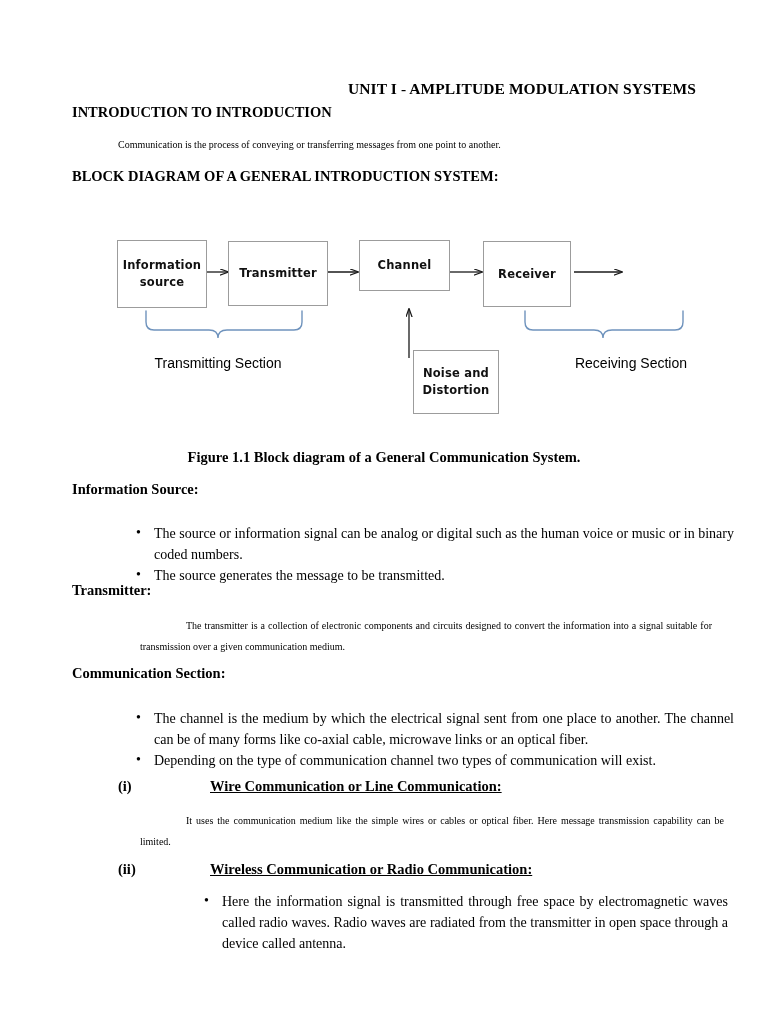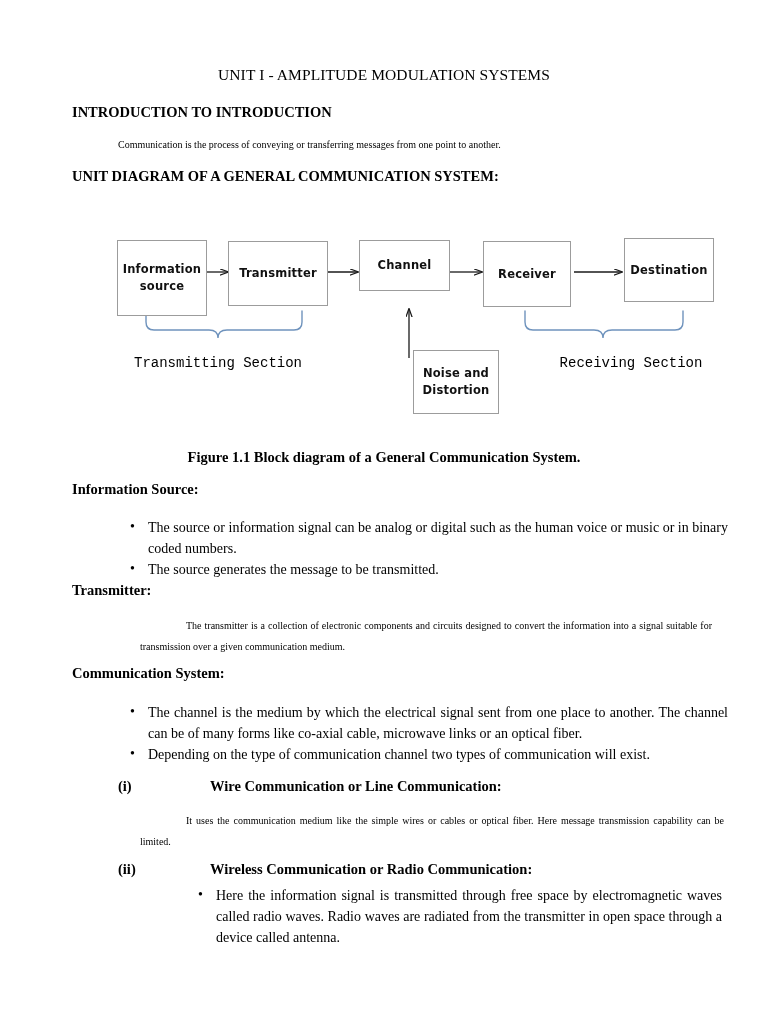--- a/index.html
+++ b/index.html
@@ -19,24 +19,24 @@
   .page {
     position: absolute;
     left: 0; top: 0;
     width: 768px;
     height: 1024px;
   }
 
   
   .doc-title {
     position: absolute;
-    left: 72px; top: 66px; width: 624px;
-    text-align: center;
+    left: 72px; top: 80px; width: 624px;
+    text-align: right;
     font-size: 15.5px;
-    font-weight: normal;
+    font-weight: bold;
     letter-spacing: 0.1px;
   }
 
   .h-section {
     position: absolute;
     left: 72px;
     font-size: 14.5px;
     font-weight: bold;
     white-space: nowrap;
   }
@@ -53,21 +53,21 @@
     position: absolute;
     left: 72px; top: 449px; width: 624px;
     text-align: center;
     font-size: 14.5px;
     font-weight: bold;
   }
 
   
   .bullets {
     position: absolute;
-    margin: 4px;
+    margin: 10px;
     padding: 0;
     list-style: none;
     font-size: 14px;
     line-height: 21px;
   }
   .bullets li {
     position: relative;
     padding-left: 18px;
     text-align: justify;
   }
@@ -86,20 +86,21 @@
   }
   .roman-row .num {
     position: absolute;
     left: 0; top: 0;
     width: 40px;
   }
   .roman-row .txt {
     position: absolute;
     left: 92px; top: 0;
     white-space: nowrap;
+    text-decoration: underline;
   }
 
   
   .diagram {
     position: absolute;
     left: 0; top: 0;
     width: 768px;
     height: 1024px;
     pointer-events: none;
   }
@@ -117,21 +118,21 @@
     display: flex;
     align-items: center;
     justify-content: center;
     text-align: center;
     line-height: 17px;
     letter-spacing: 0.2px;
   }
 
   .sec-label {
     position: absolute;
-    font-family: Liberation Mono, monospace;
+    font-family: Liberation Sans, sans-serif;
     font-size: 14px;
     text-align: center;
     white-space: nowrap;
   }
 
   svg.conn {
     position: absolute;
     left: 0; top: 0;
     width: 768px;
     height: 1024px;
@@ -142,21 +143,21 @@
 <body>
 
 <div class="page">
 
   <div class="doc-title">UNIT I - AMPLITUDE MODULATION SYSTEMS</div>
 
   <div class="h-section" style="top:104px;">INTRODUCTION TO INTRODUCTION</div>
 
   <div class="para indented" style="left:72px; top:134px; width:640px;">Communication is the process of conveying or transferring messages from one point to another.</div>
 
-  <div class="h-section" style="top:168px;">UNIT DIAGRAM OF A GENERAL COMMUNICATION SYSTEM:</div>
+  <div class="h-section" style="top:168px;">BLOCK DIAGRAM OF A GENERAL INTRODUCTION SYSTEM:</div>
 
   <div class="diagram">
 
     <svg class="conn" aria-hidden="true">
       <defs>
         <marker id="arrowhead" markerWidth="9" markerHeight="9" refX="8.4" refY="3.2" orient="auto" markerUnits="userSpaceOnUse">
           <path d="M0,0 L9,3.2 L0,6.4" fill="none" stroke="#1a1a1a" stroke-width="1.25"></path>
         </marker>
       </defs>
 
@@ -168,29 +169,28 @@
 
       <line x1="574" y1="272" x2="622" y2="272" stroke="#1a1a1a" stroke-width="1.3" marker-end="url(#arrowhead)"></line>
 
       <line x1="409" y1="358" x2="409" y2="309" stroke="#1a1a1a" stroke-width="1.3" marker-end="url(#arrowhead)"></line>
 
       <path d="M146,311 L146,322 Q146,330 154,330 L209,330 Q218,330 218,338 Q218,330 227,330 L294,330 Q302,330 302,322 L302,311" fill="none" stroke="#6f93bd" stroke-width="1.4" stroke-linecap="round"></path>
 
       <path d="M525,311 L525,322 Q525,330 533,330 L594,330 Q603,330 603,338 Q603,330 612,330 L675,330 Q683,330 683,322 L683,311" fill="none" stroke="#6f93bd" stroke-width="1.4" stroke-linecap="round"></path>
     </svg>
 
-    <div class="dbox" style="left:117px; top:240px; width:90px; height:76px;">Information source</div>
+    <div class="dbox" style="left:117px; top:240px; width:90px; height:68px;">Information source</div>
 
     <div class="dbox" style="left:228px; top:241px; width:100px; height:65px;text-align:right;">Transmitter</div>
 
     <div class="dbox" style="left:359px; top:240px; width:91px; height:51px;">Channel</div>
 
     <div class="dbox" style="left:483px; top:241px; width:88px; height:66px;">Receiver</div>
 
-    <div class="dbox" style="left:624px; top:238px; width:90px; height:64px;">Destination</div>
 
     <div class="dbox" style="left:365px; top:350px; width:86px; height:64px;margin-left:48px;">Noise and Distortion</div>
 
     <div class="sec-label" style="left:118px; top:355px; width:200px;">Transmitting Section</div>
 
     <div class="sec-label" style="left:531px; top:355px; width:200px;">Receiving Section</div>
   </div>
 
   <div class="caption">Figure 1.1 Block diagram of a General Communication System.</div>
 
@@ -198,21 +198,21 @@
 
   <ul class="bullets" style="left:126px; top:513px; width:598px;">
     <li>The source or information signal can be analog or digital such as the human voice or music or in binary coded numbers.</li>
     <li>The source generates the message to be transmitted.</li>
   </ul>
 
   <div class="h-section" style="top:582px;">Transmitter:</div>
 
   <div class="para indented" style="left:140px; top:615px; width:572px;">The transmitter is a collection of electronic components and circuits designed to convert the information into a signal suitable for transmission over a given communication medium.</div>
 
-  <div class="h-section" style="top:665px;">Communication System:</div>
+  <div class="h-section" style="top:665px;">Communication Section:</div>
 
   <ul class="bullets" style="left:126px; top:698px; width:598px;">
     <li>The channel is the medium by which the electrical signal sent from one place to another. The channel can be of many forms like co-axial cable, microwave links or an optical fiber.</li>
     <li>Depending on the type of communication channel two types of communication will exist.</li>
   </ul>
 
   <div class="roman-row" style="left:118px; top:778px;">
     <span class="num">(i)</span>
     <span class="txt">Wire Communication or Line Communication:</span>
   </div>

